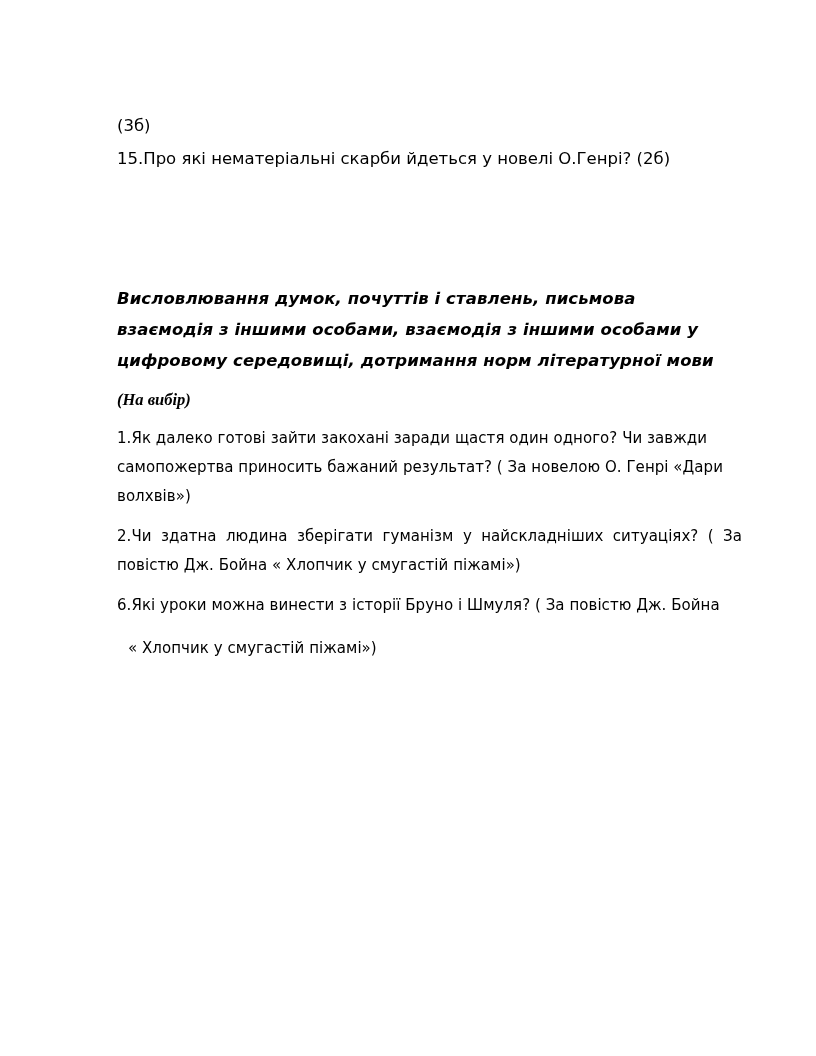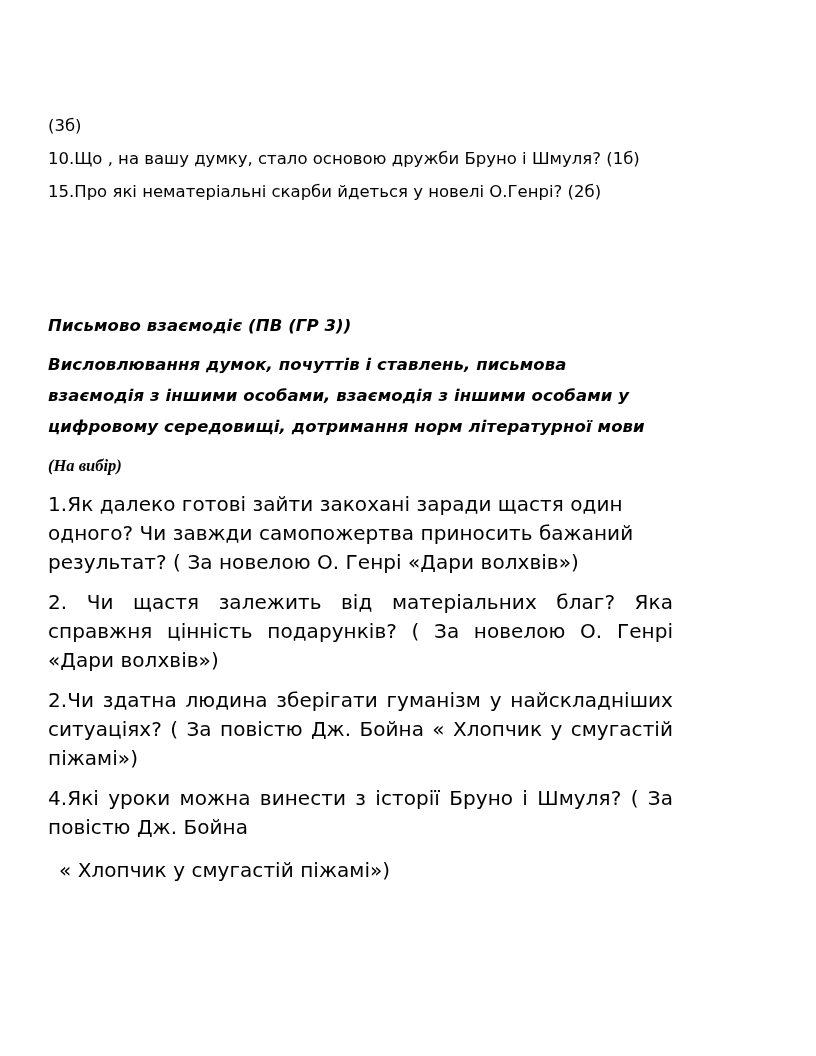--- a/index.html
+++ b/index.html
@@ -17,21 +17,21 @@
     color: #000000;
     -webkit-font-smoothing: antialiased;
   }
 
   .page {
     position: relative;
     width: 816px;
     height: 1056px;
     background: #ffffff;
     box-sizing: border-box;
-    padding: 111px 98px 0 48px;
+    padding: 111px 98px 0 117px;
   }
 
   .doc-body {
     width: 625px;
   }
 
   
   .q-top {
     font-size: 16.5px;
     line-height: 30px;
@@ -72,21 +72,21 @@
     font-weight: 700;
     font-style: italic;
     font-size: 16.5px;
     line-height: 31px;
     margin: 0 0 9px 0;
     text-align: left;
   }
 
   
   .task {
-    font-size: 20px;
+    font-size: 15px;
     line-height: 29px;
     margin: 0 0 11px 0;
     letter-spacing: 0.05px;
   }
 
   .task-left {
     text-align: left;
   }
 
   .task-justify {
@@ -103,39 +103,36 @@
 </style>
 </head>
 <body>
 
 <div class="page">
   <div class="doc-body">
 
     <div>
       <p class="q-top">(3б)</p>
 
-      <p class="q-top">10.Що , на вашу думку, стало основою дружби Бруно і Шмуля? (1б)</p>
 
       <p class="q-top">15.Про які нематеріальні скарби йдеться у новелі О.Генрі? (2б)</p>
     </div>
 
     <div class="section-gap"></div>
 
-    <p class="heading">Письмово взаємодіє (ПВ (ГР 3))</p>
 
     <p class="heading-block">Висловлювання думок, почуттів і ставлень, письмова взаємодія з іншими особами, взаємодія з іншими особами у цифровому середовищі, дотримання норм літературної мови</p>
 
     <p class="heading-choice">(На вибір)</p>
 
     <div>
       <p class="task task-left">1.Як далеко готові зайти закохані заради щастя один одного? Чи завжди самопожертва приносить бажаний результат? ( За новелою О. Генрі «Дари волхвів»)</p>
 
-      <p class="task task-justify">2. Чи щастя залежить від матеріальних благ? Яка справжня цінність подарунків? ( За новелою О. Генрі «Дари волхвів»)</p>
 
       <p class="task task-justify">2.Чи здатна людина зберігати гуманізм у найскладніших ситуаціях? ( За повістю  Дж. Бойна « Хлопчик у смугастій піжамі»)</p>
 
-      <p class="task task-justify">4.Які уроки можна винести з історії Бруно і Шмуля? ( За повістю  Дж. Бойна</p>
+      <p class="task task-justify">6.Які уроки можна винести з історії Бруно і Шмуля? ( За повістю  Дж. Бойна</p>
 
       <p class="task task-last">« Хлопчик у смугастій піжамі»)</p>
     </div>
 
   </div>
 </div>
 
 </body></html>

